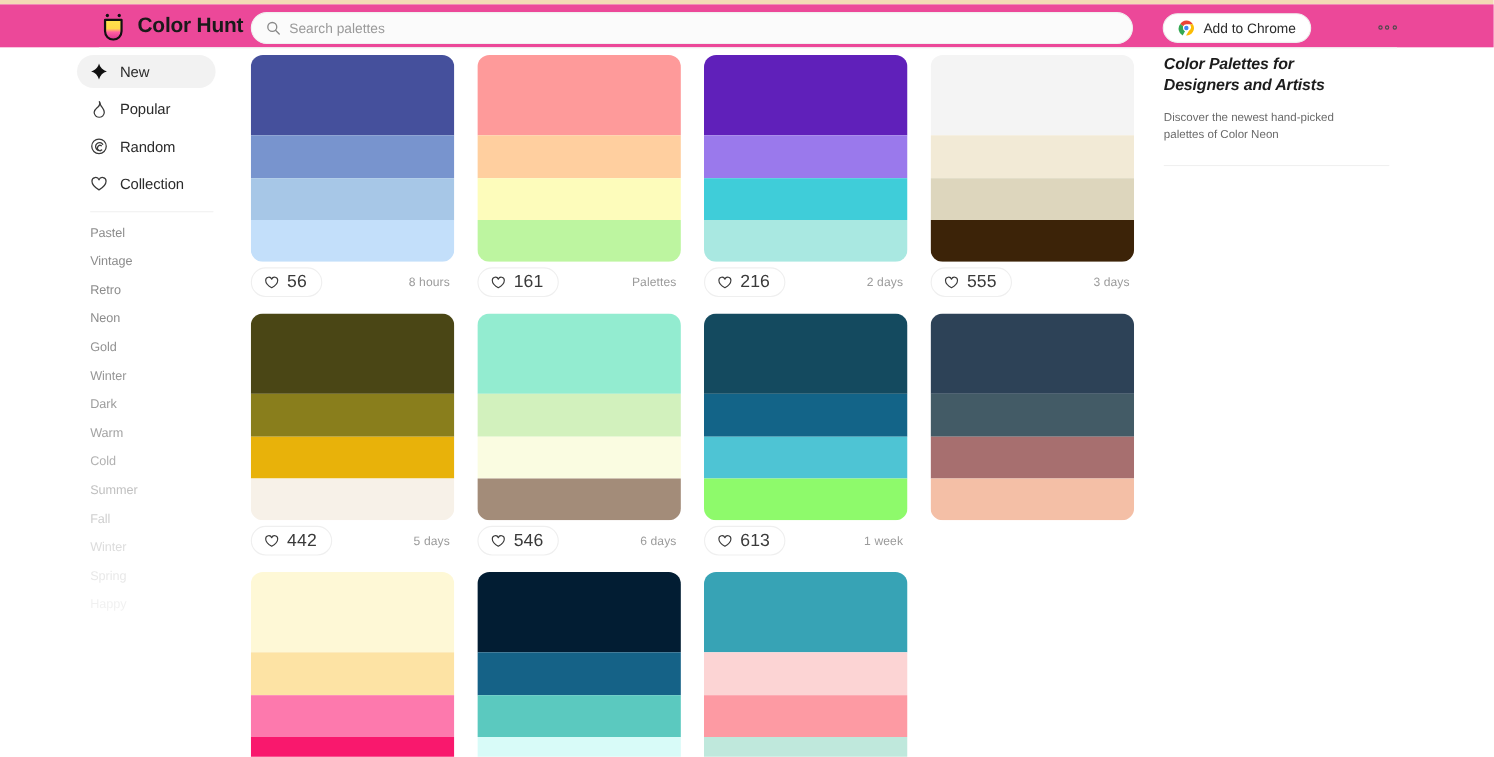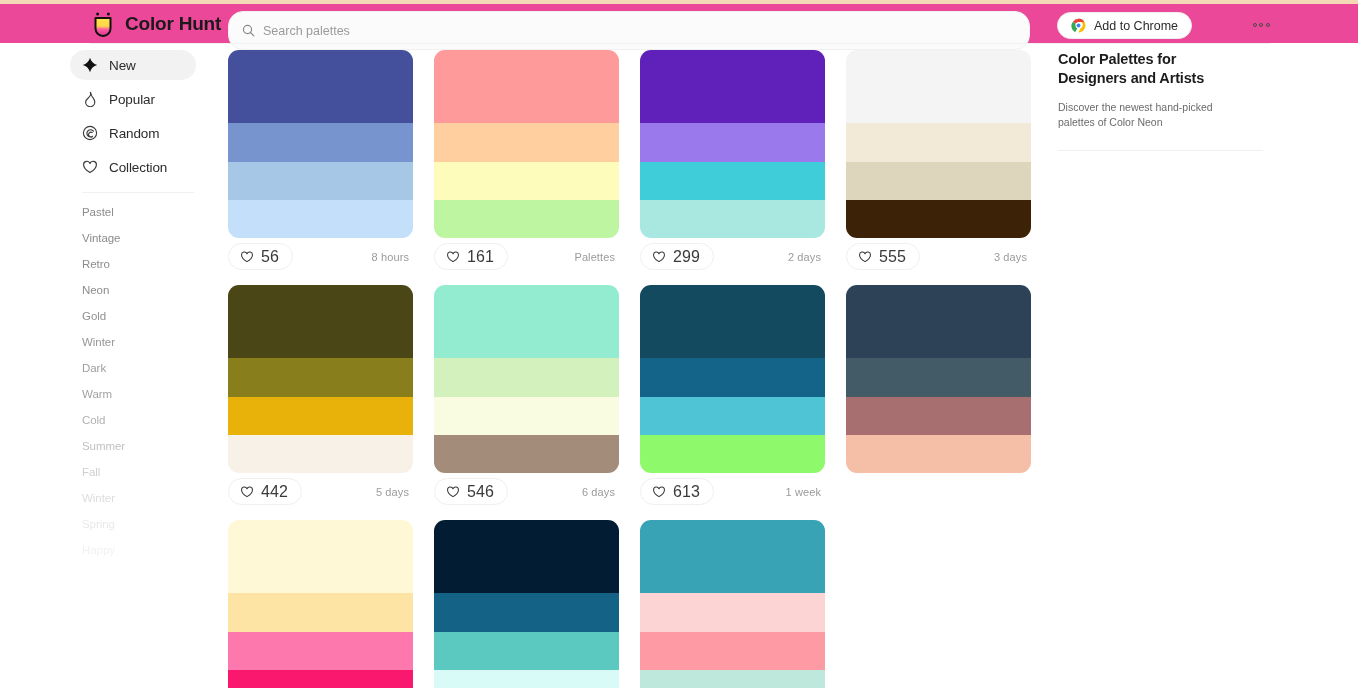--- a/index.html
+++ b/index.html
@@ -31,21 +31,21 @@
     text-decoration: none;
   }
   .logo-mark { width: 26px; height: 26px; display: block; }
   .brand-name {
     font-size: 19px; font-weight: bold; letter-spacing: -0.2px;
     color: #1a1a1a; white-space: nowrap;
   }
 
   .search-wrap {
     position: absolute; left: 228px; top: 7px;
-    width: 802px; height: 39px;
+    width: 802px; height: 29px;
     background: #fbfbfb;
     border: 1px solid #f0f0f0;
     border-radius: 15px;
     display: flex; align-items: center;
     padding: 0 13px;
     gap: 8px;
   }
   .search-icon { width: 13px; height: 13px; flex: 0 0 auto; display:block; }
   .search-input {
     border: 0; outline: 0; background: transparent;
@@ -155,20 +155,21 @@
   .card-time { font-size: 11px; color: #9b9b9b; padding-right: 4px; letter-spacing: 0.1px; }
 
   
   .right-panel {
     position: absolute; left: 1058px; top: 50px; width: 232px;
   }
   .right-title {
     font-size: 14.5px; font-weight: bold; line-height: 19px;
     color: #1c1c1c; letter-spacing: -0.15px;
     max-width: 170px;
+    font-style: italic;
   }
   .right-sub {
     margin-top: 12px;
     font-size: 10.5px; line-height: 15px; color: #6b6b6b;
     max-width: 180px;
   }
   .right-rule {
     margin-top: 20px; width: 205px; height: 1px; background: #f0f0f0;
   }
 </style>
@@ -317,21 +318,21 @@
           <div class="swatch s0" style="background:#6020ba"></div>
           <div class="swatch s1" style="background:#9a79ec"></div>
           <div class="swatch s2" style="background:#3fcdd9"></div>
           <div class="swatch s3" style="background:#a9e8e1"></div>
         </div>
         <div class="card-meta">
           <button class="like-btn">
             <svg class="heart-icon" viewBox="0 0 16 15">
               <path d="M8 13.4 C8 13.4 1.7 9.7 1.7 5.7 A3.25 3.25 0 0 1 8 4.4 A3.25 3.25 0 0 1 14.3 5.7 C14.3 9.7 8 13.4 8 13.4 Z" fill="none" stroke="#3a3a3a" stroke-width="1.2" stroke-linejoin="round"></path>
             </svg>
-            <span class="like-count">299</span>
+            <span class="like-count">216</span>
           </button>
           <span class="card-time">2 days</span>
         </div>
       </div>
       <div class="card">
         <div class="swatches">
           <div class="swatch s0" style="background:#f4f4f4"></div>
           <div class="swatch s1" style="background:#f2ead6"></div>
           <div class="swatch s2" style="background:#ddd6bd"></div>
           <div class="swatch s3" style="background:#3c2308"></div>

